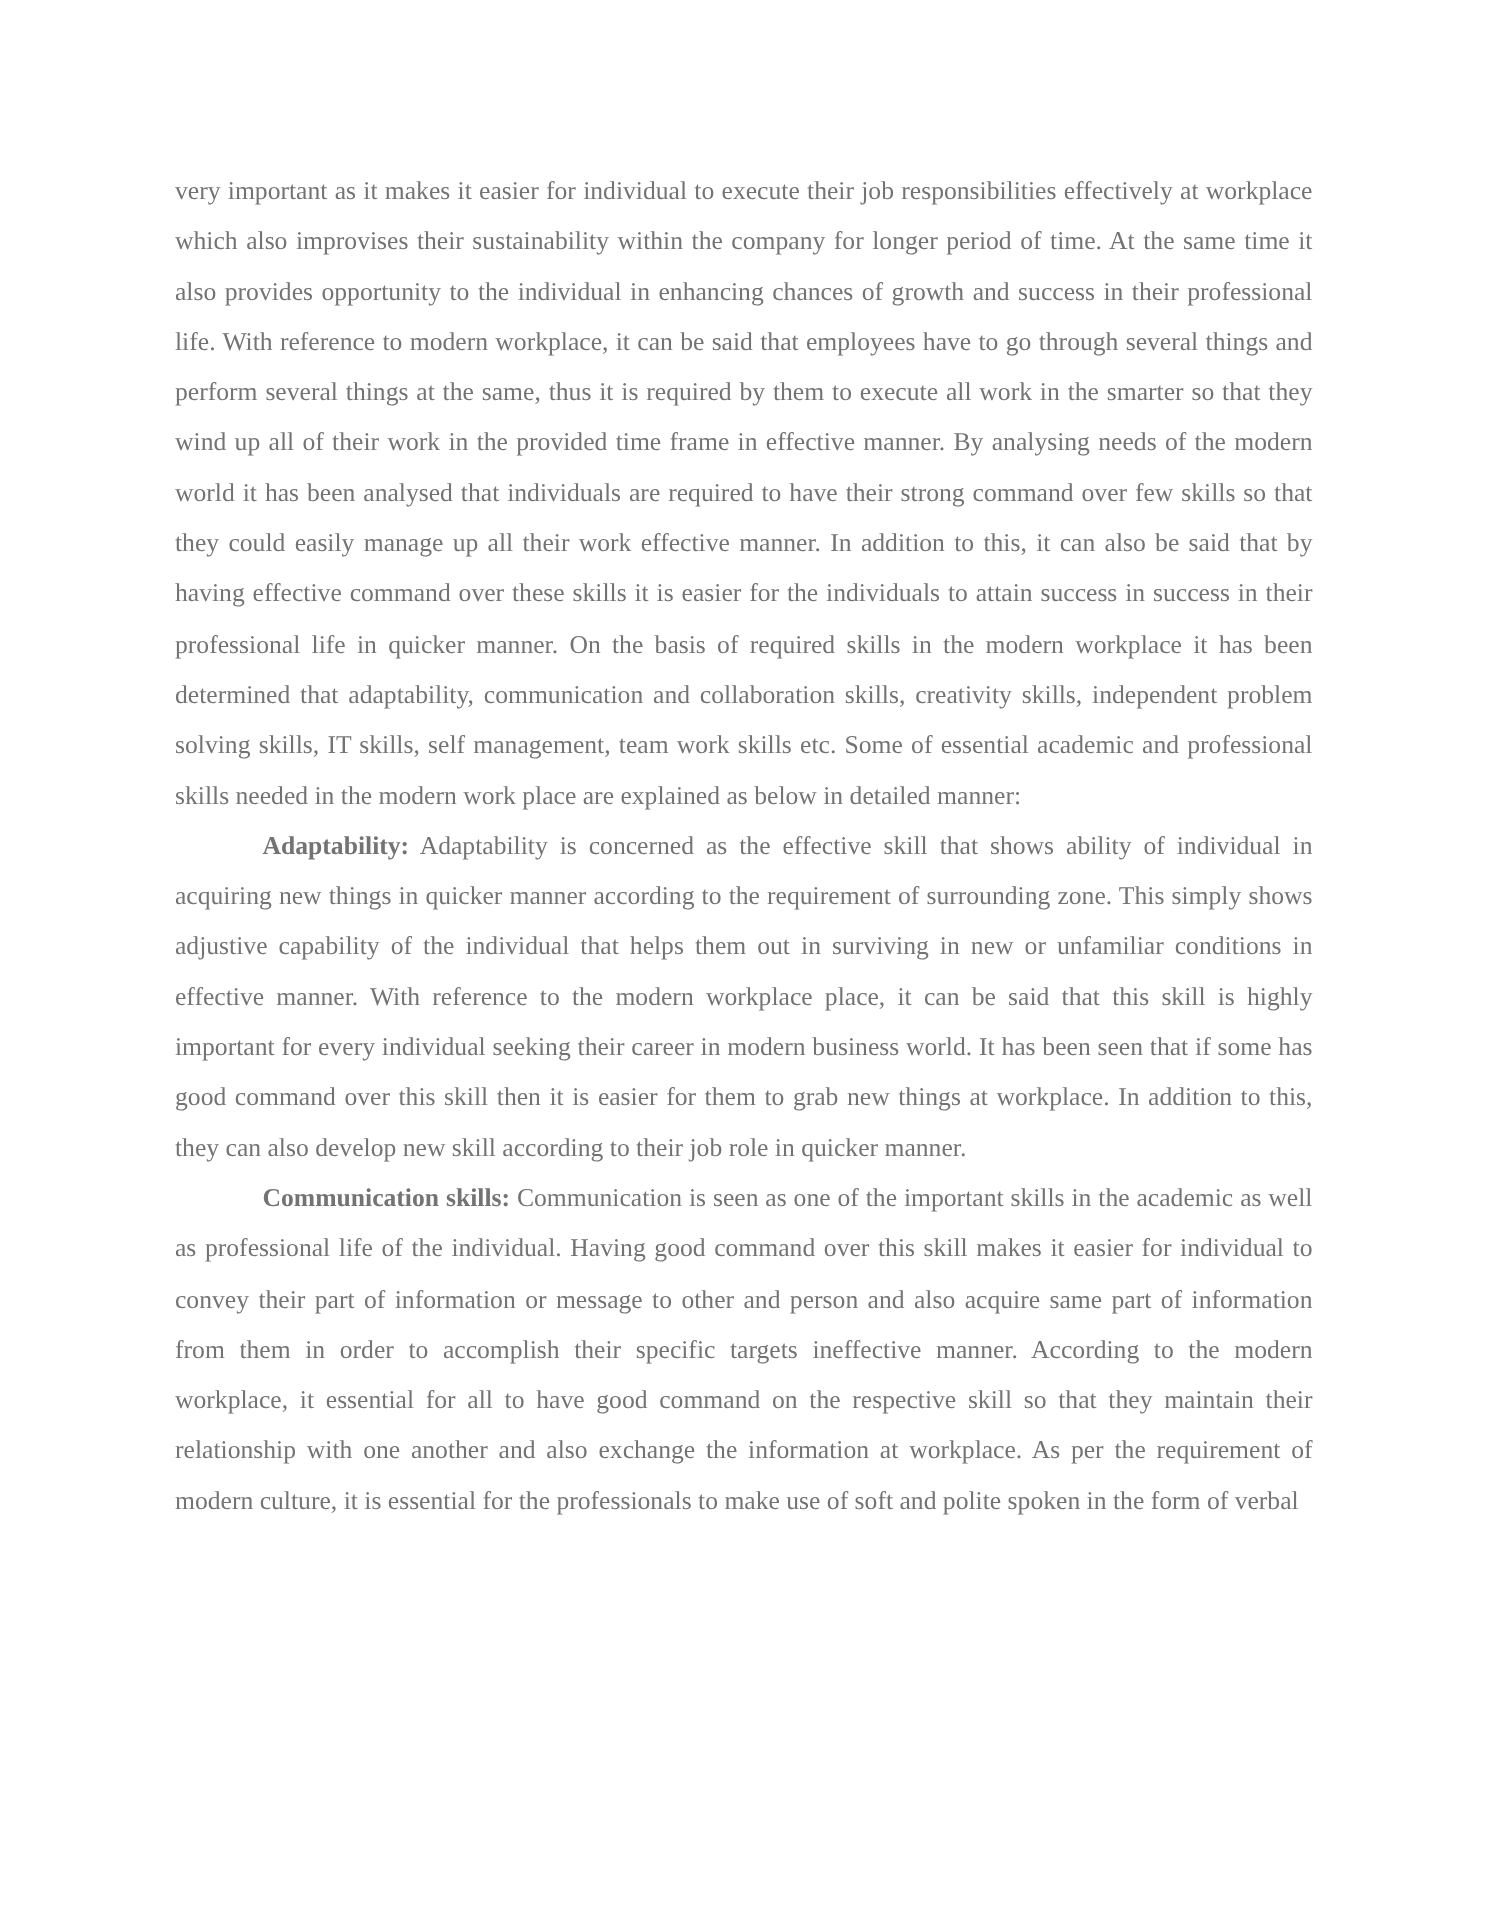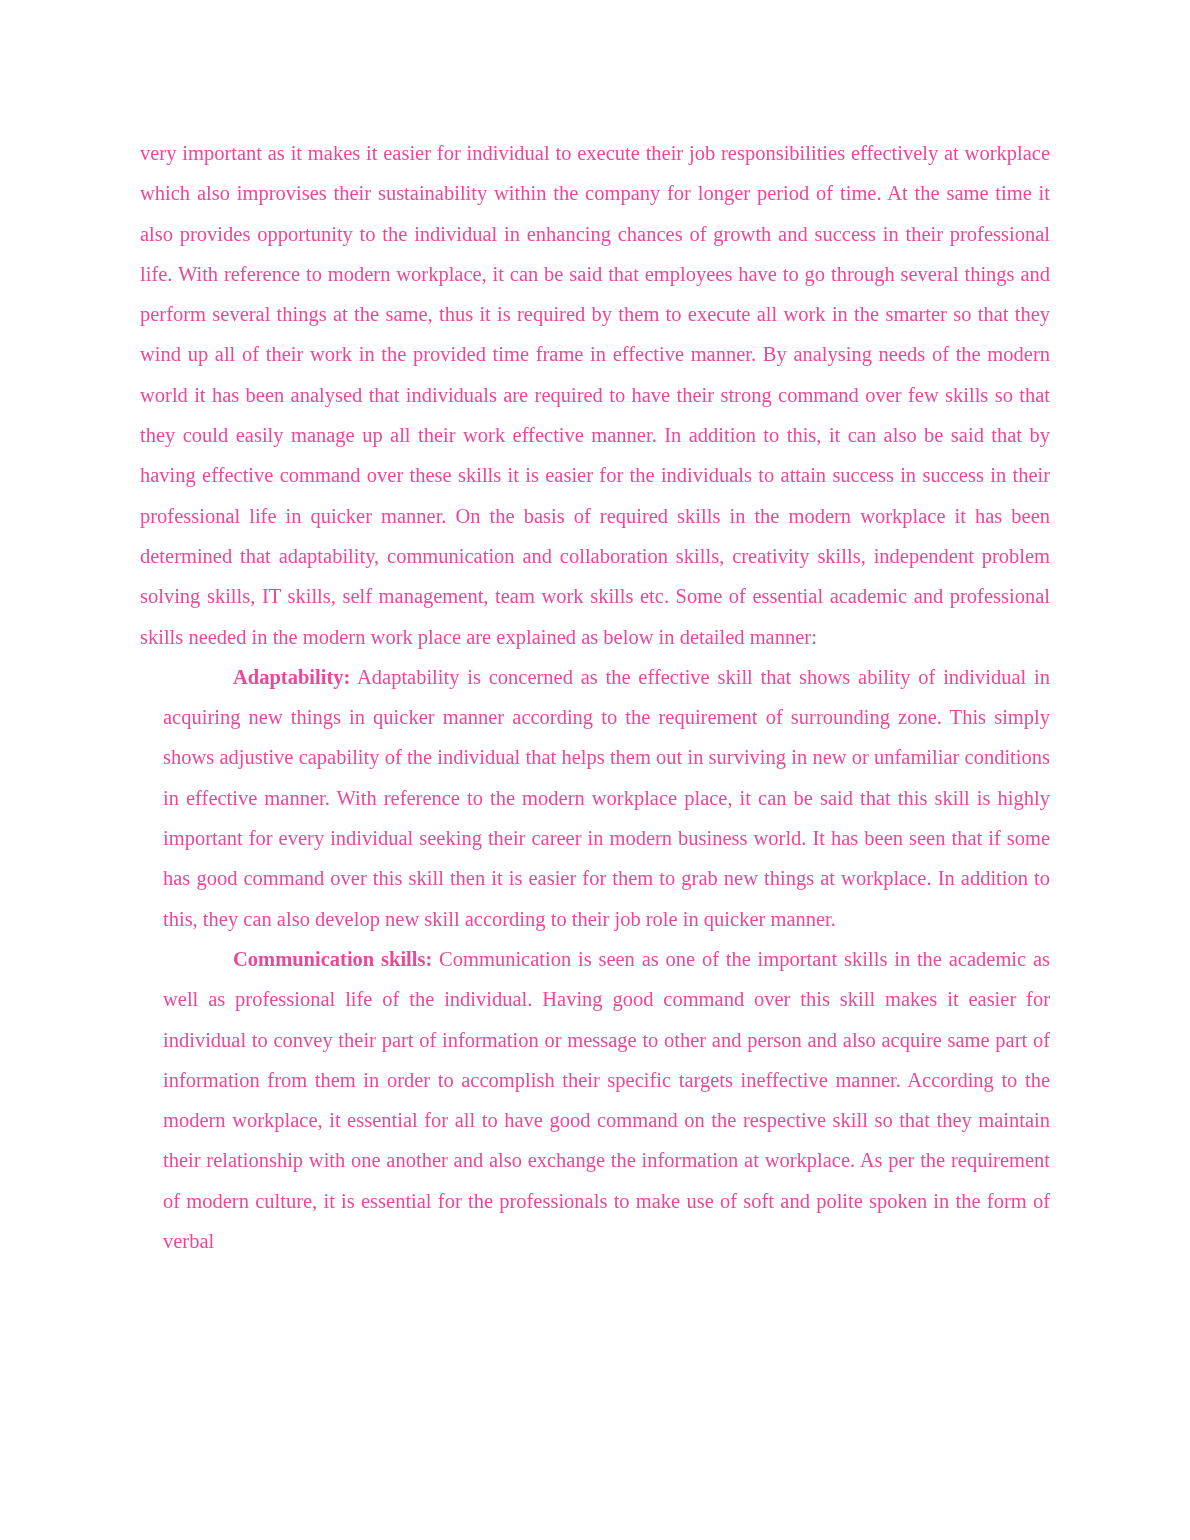--- a/index.html
+++ b/index.html
@@ -32,25 +32,24 @@
   }
   .para {
     margin: 0;
     padding: 0;
     font-size: 20.5px;
     line-height: 40.3px;
     text-align: justify;
     text-justify: inter-word;
     letter-spacing: 0;
     word-spacing: 0;
-    color: #ec4899;
+    color: #737373;
   }
   .para.indent {
     text-indent: 70px;
-    margin-left: 23px;
   }
   .para .lead {
     font-weight: bold;
   }
   
 </style>
 </head>
 <body>
 
 <div class="page">

